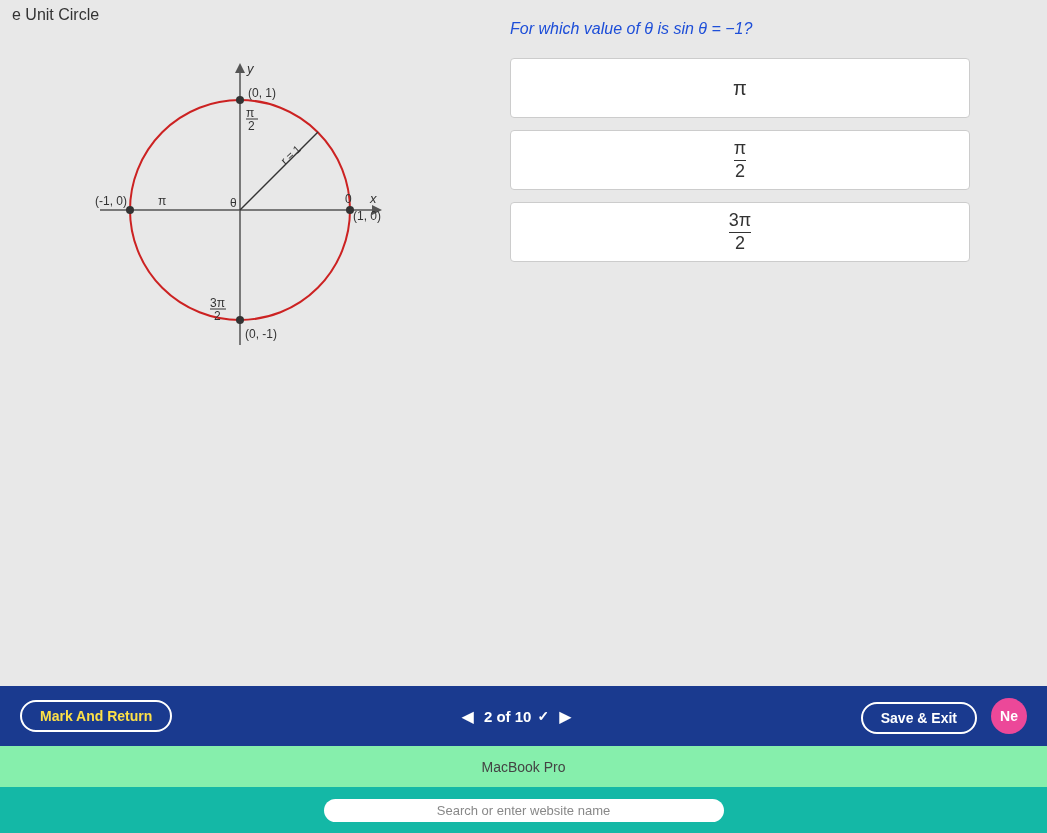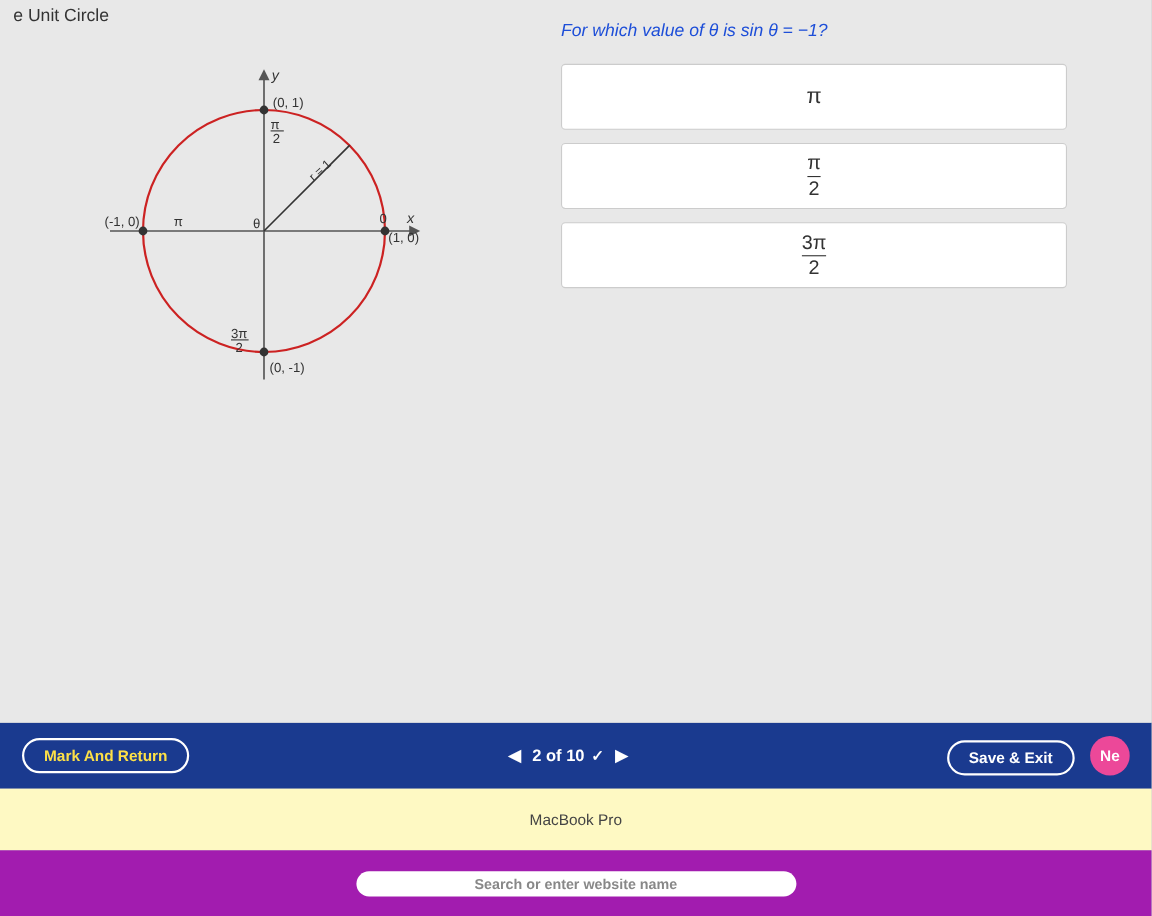--- a/index.html
+++ b/index.html
@@ -161,41 +161,40 @@
       font-size: 14px;
       font-weight: 700;
       cursor: pointer;
       display: flex;
       align-items: center;
       justify-content: center;
     }
 
     
     .macbook-bar {
-      background: #fef9c3;
-      height: 56px;
+      background: #86efac;
+      height: 41px;
       display: flex;
       align-items: center;
       justify-content: center;
       font-size: 14px;
       color: #444;
       font-weight: 500;
       flex-shrink: 0;
     }
 
     
     .keyboard-area {
-      background: #a21caf;
-      height: 60px;
+      background: #14b8a6;
+      height: 46px;
       display: flex;
       align-items: center;
       justify-content: center;
       padding: 0 20px;
       flex-shrink: 0;
-      font-weight: bold;
     }
 
     .search-bar {
       background: white;
       border-radius: 12px;
       padding: 4px 16px;
       font-size: 13px;
       color: #888;
       width: 400px;
       text-align: center;

